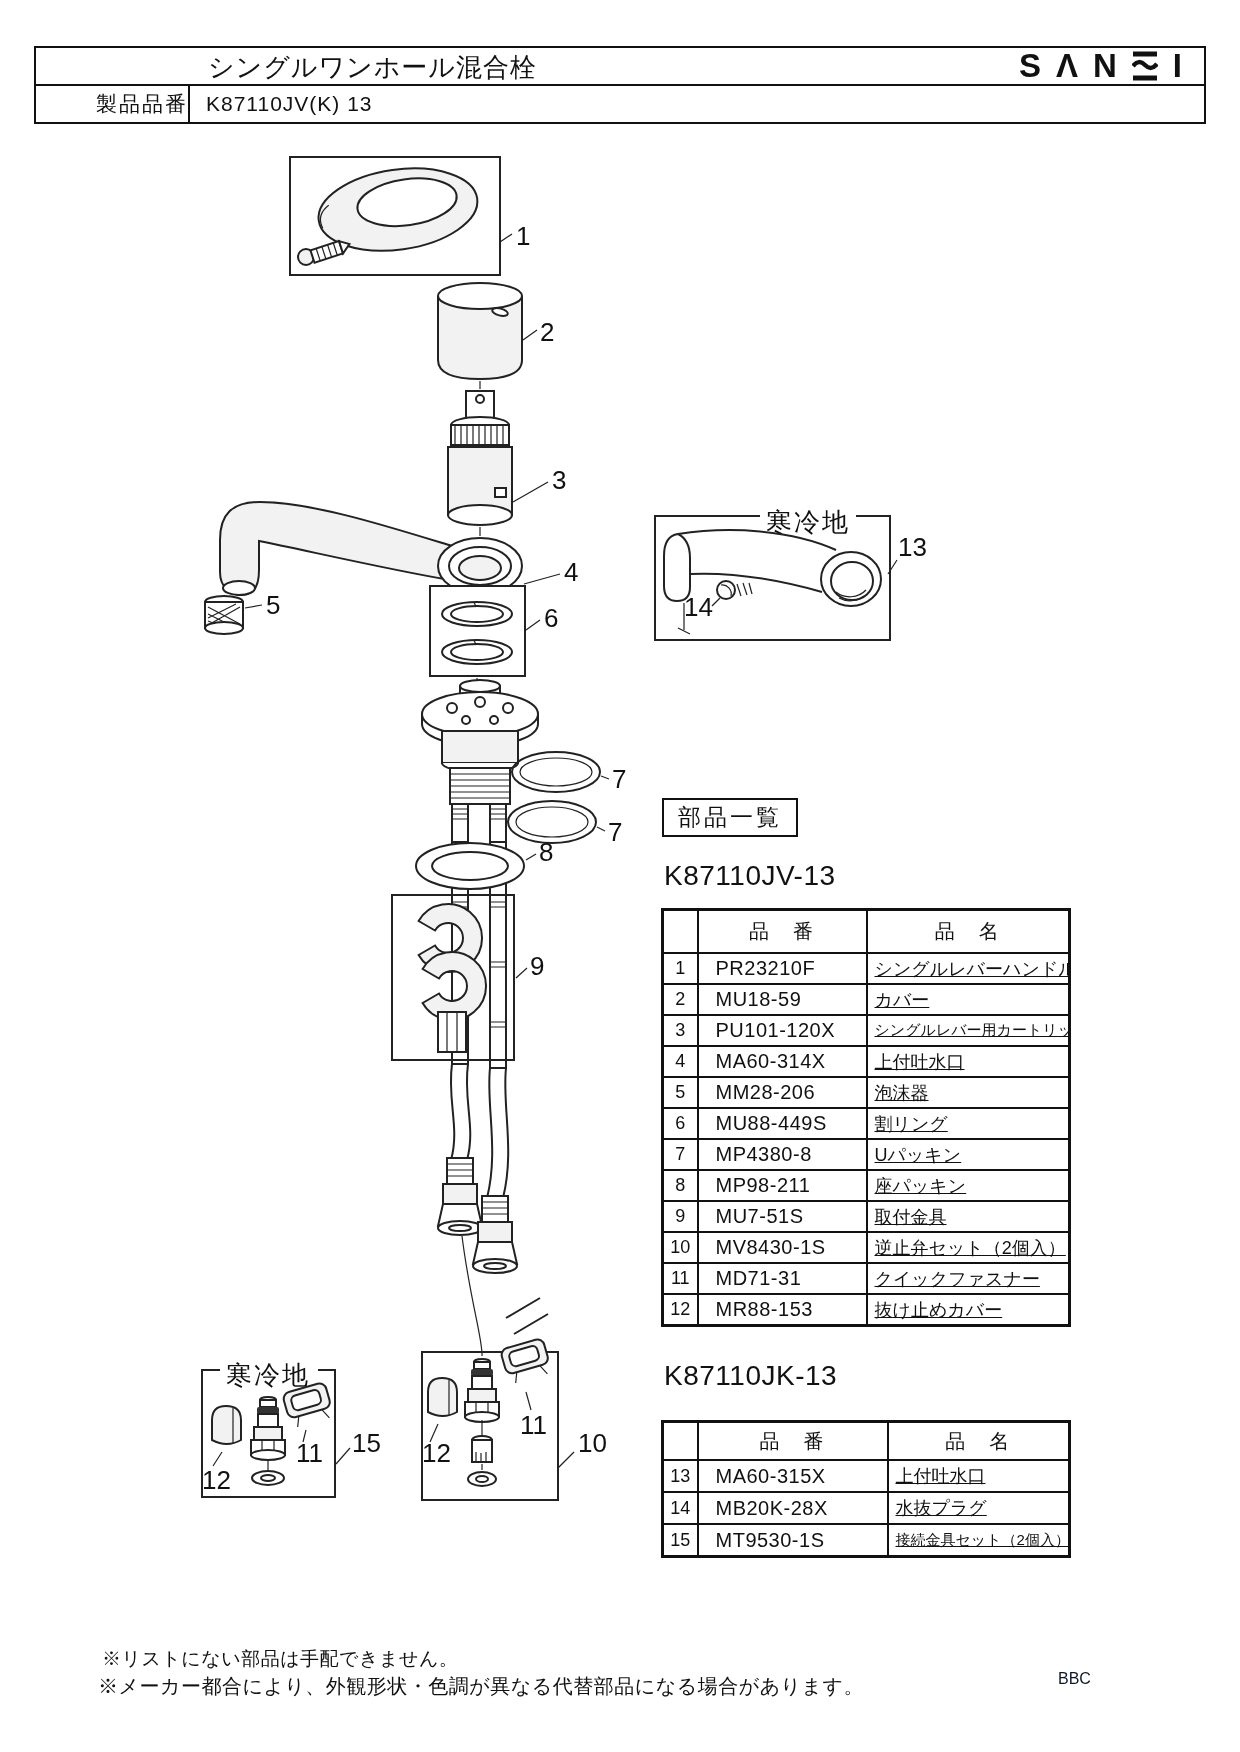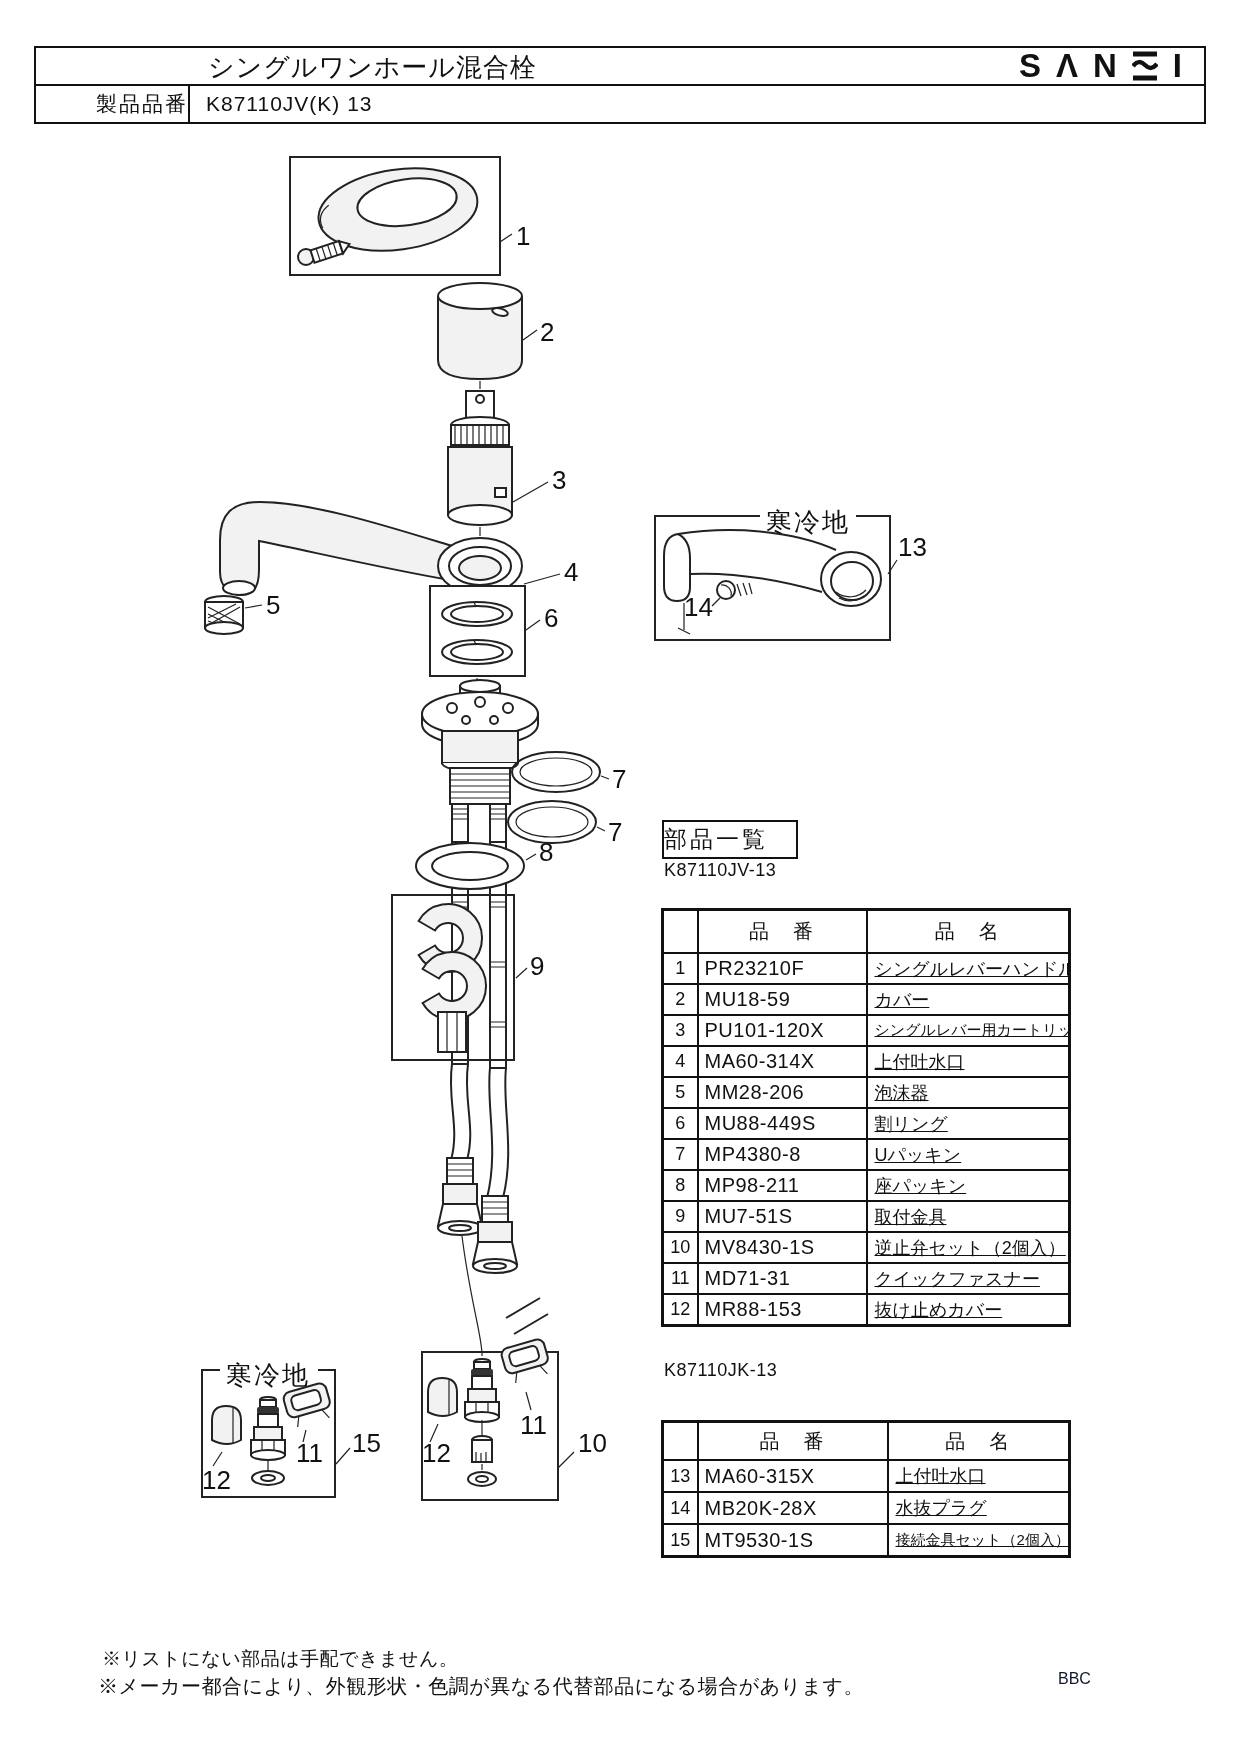--- a/index.html
+++ b/index.html
@@ -12,36 +12,36 @@
   .logo{position:absolute;right:22px;top:2px;display:flex;align-items:center;gap:15px;height:32px;}
   .logo-ch{font-size:33px;font-weight:700;line-height:30px;}
   .logo-e{display:inline-flex;align-items:center;}
   .prodbar{position:absolute;left:34px;top:84px;width:1168px;height:36px;
            border:2px solid #111;background:#fff;}
   .prodlabel{position:absolute;left:0;top:0;width:152px;height:36px;border-right:2px solid #111;
              text-align:right;line-height:36px;font-size:21px;letter-spacing:2px;}
   .prodnum{position:absolute;left:170px;top:0;font-size:21px;line-height:36px;letter-spacing:1px;}
   
   .section-box{position:absolute;left:662px;top:798px;width:132px;height:35px;border:2px solid #111;
-               text-align:left;line-height:35px;font-size:23px;letter-spacing:3px;background:#fff;margin-top:22px;}
-  .model{position:absolute;font-size:18px;letter-spacing:0.5px;}
+               text-align:center;line-height:35px;font-size:23px;letter-spacing:3px;background:#fff;}
+  .model{position:absolute;font-size:28px;letter-spacing:0.5px;}
   .model-1{left:664px;top:860px;}
   .model-2{left:664px;top:1360px;}
   table.pt{position:absolute;border-collapse:collapse;table-layout:fixed;background:#fff;
            border:3px solid #111;}
   table.pt th,table.pt td{border:2px solid #111;overflow:hidden;white-space:nowrap;}
   table.pt th{font-weight:normal;font-size:20px;letter-spacing:2px;text-align:center;}
   .t1{left:661px;top:908px;width:407px;}
   .t2{left:661px;top:1420px;width:407px;}
   .t1 th{height:39px;}
   .t2 th{height:34px;}
   .t1 td{height:27px;}
   .t2 td{height:28px;}
   td.col-no{text-align:center;font-size:18px;}
-  td.col-code{padding-left:6px;font-size:20px;letter-spacing:0.5px;}
+  td.col-code{padding-left:17px;font-size:20px;letter-spacing:0.5px;}
   td.col-name{padding-left:7px;font-size:18px;text-decoration:underline;}
   td.col-name.small{font-size:15px;}
   
   .note{position:absolute;font-size:19px;letter-spacing:0.5px;}
   .note-1{left:102px;top:1646px;}
   .note-2{left:98px;top:1673px;font-size:20px;}
   .sheet-code{position:absolute;left:1058px;top:1670px;font-size:16px;color:#0f172a;}
   
   svg.diagram{position:absolute;left:90px;top:140px;}
   .ln{fill:none;stroke:#222;stroke-width:2;}

